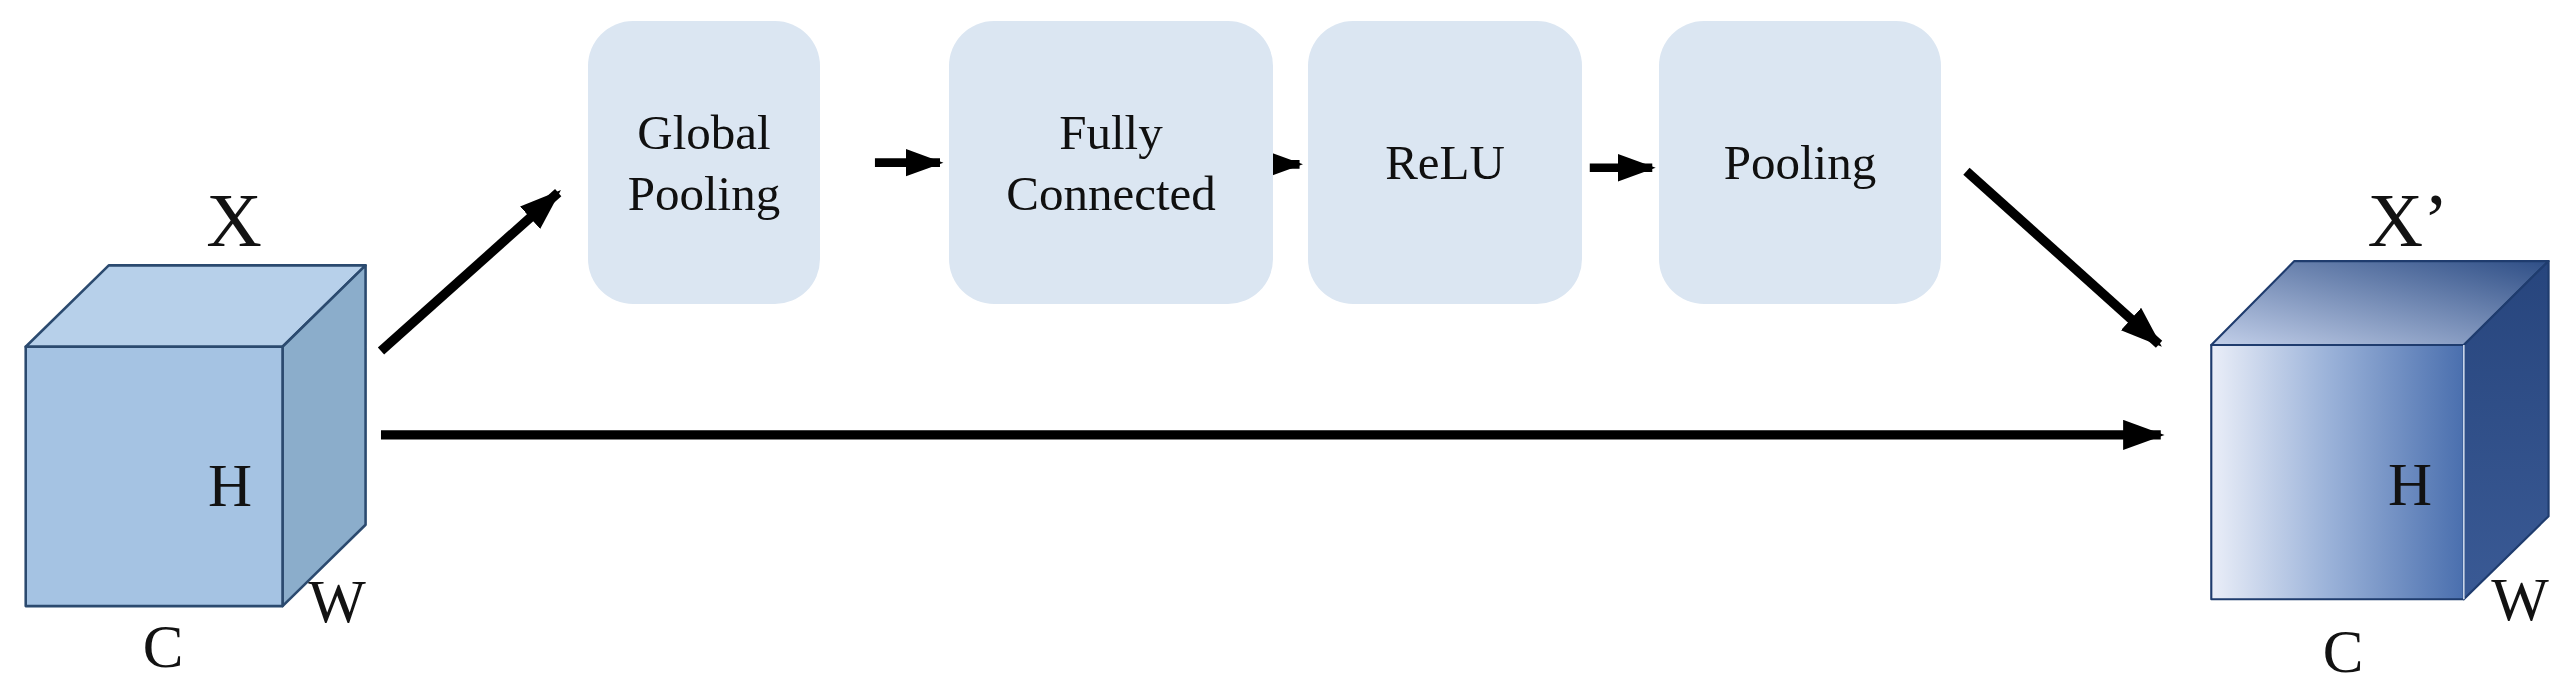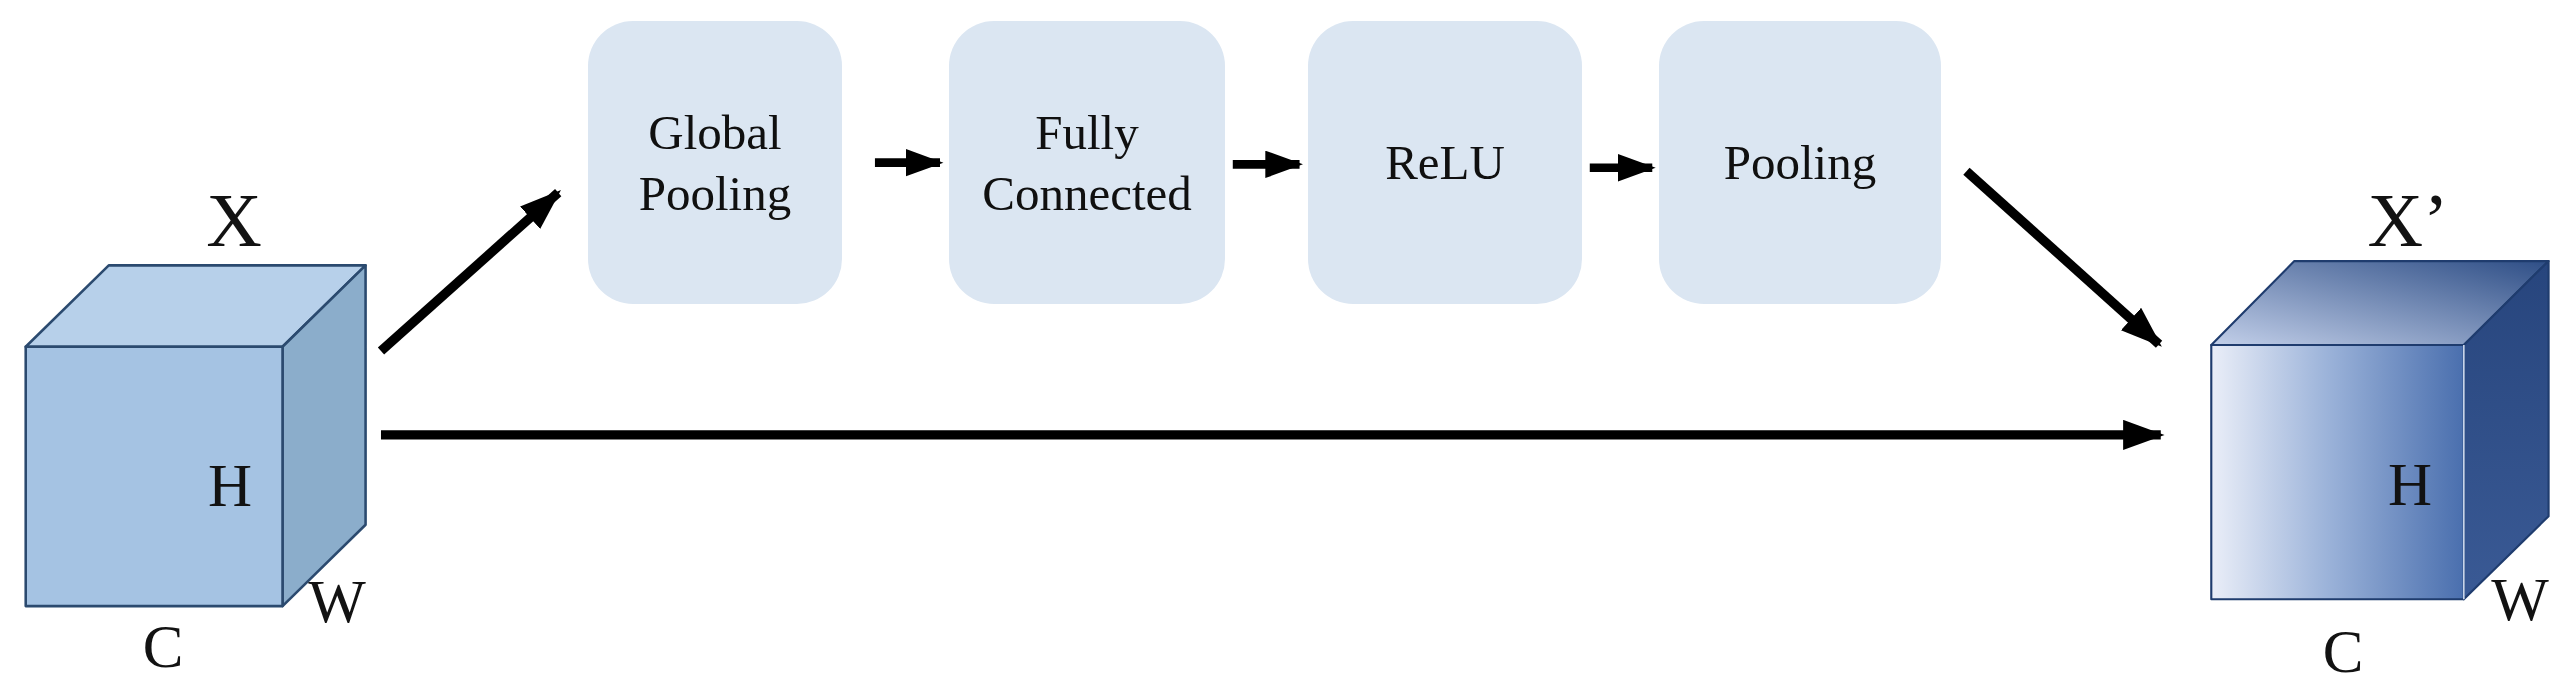--- a/index.html
+++ b/index.html
@@ -32,22 +32,22 @@
     align-items: center;
     justify-content: center;
     text-align: center;
   }
   .block-label {
     font-size: 49px;
     line-height: 1.25;
     color: #101010;
     white-space: pre-line;
   }
-  .block-gp      { left: 588px;  width: 254px; justify-content: center; }
-  .block-fc      { left: 949px; width: 276px; }
+  .block-gp      { left: 588px;  width: 232px; justify-content: center; }
+  .block-fc      { left: 949px; width: 324px; }
   .block-relu    { left: 1308px; width: 274px; }
   .block-sigmoid { left: 1659px; width: 282px; }
 
   .tensor-label {
     position: absolute;
     transform: translate(-50%, -50%);
     color: #121212;
     white-space: nowrap;
   }
   .tensor-name { font-size: 77px; }

